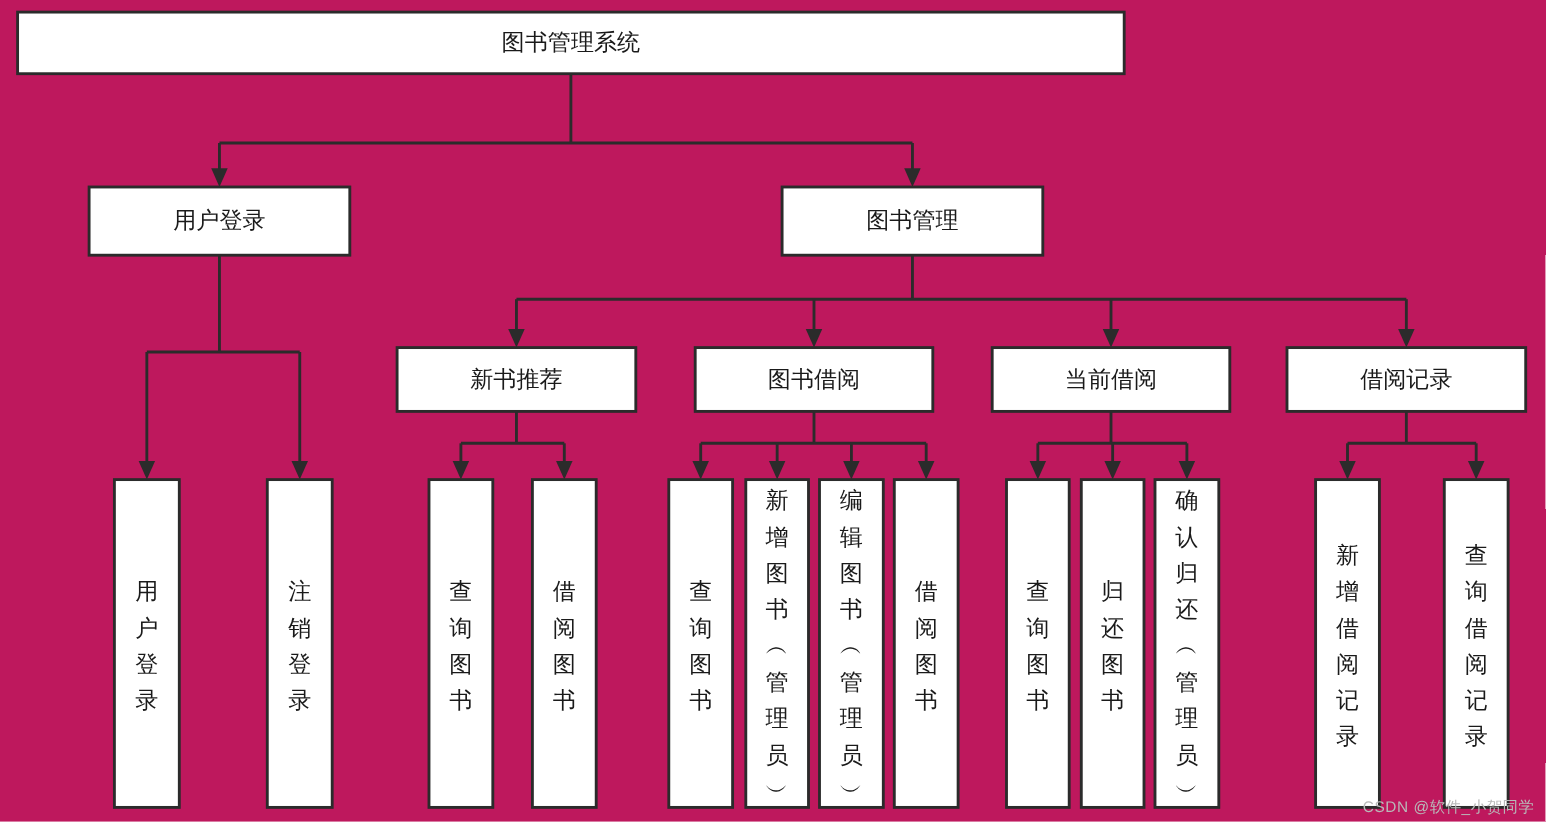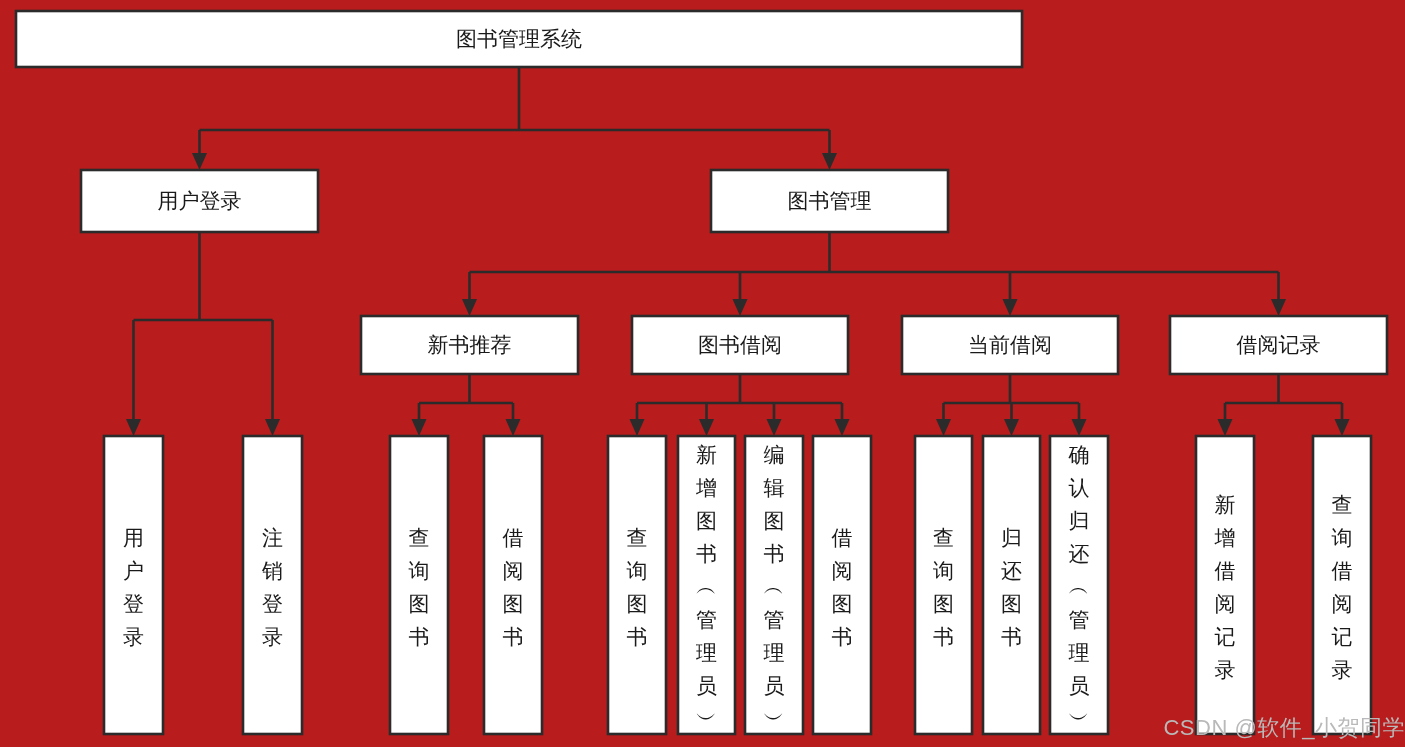--- a/index.html
+++ b/index.html
@@ -8,21 +8,21 @@
     padding: 0;
     background: #ffffff;
   }
   body {
     font-family: "Liberation Sans", "DejaVu Sans", sans-serif;
   }
   #diagram-root {
     position: relative;
     width: 1405px;
     height: 747px;
-    background: #b91c1c;
+    background: #be185d;
     overflow: hidden;
   }
   svg.canvas {
     position: absolute;
     left: 0;
     top: 0;
     width: 1405px;
     height: 747px;
     display: block;
   }
@@ -51,24 +51,24 @@
   }
   .node-label-v {
     font-family: "Liberation Sans", "DejaVu Sans", sans-serif;
     font-size: 21px;
     fill: #1a1a1a;
     text-anchor: middle;
     white-space: pre;
   }
   .watermark {
     position: absolute;
-    right: 0;
+    right: 10px;
     bottom: 4px;
     font-family: "Liberation Sans", "DejaVu Sans", sans-serif;
-    font-size: 22px;
+    font-size: 14px;
     color: #b9b9b9;
     letter-spacing: 0.5px;
     user-select: none;
     pointer-events: none;
   }
 </style>
 </head>
 <body>
 
 <div id="diagram-root">

